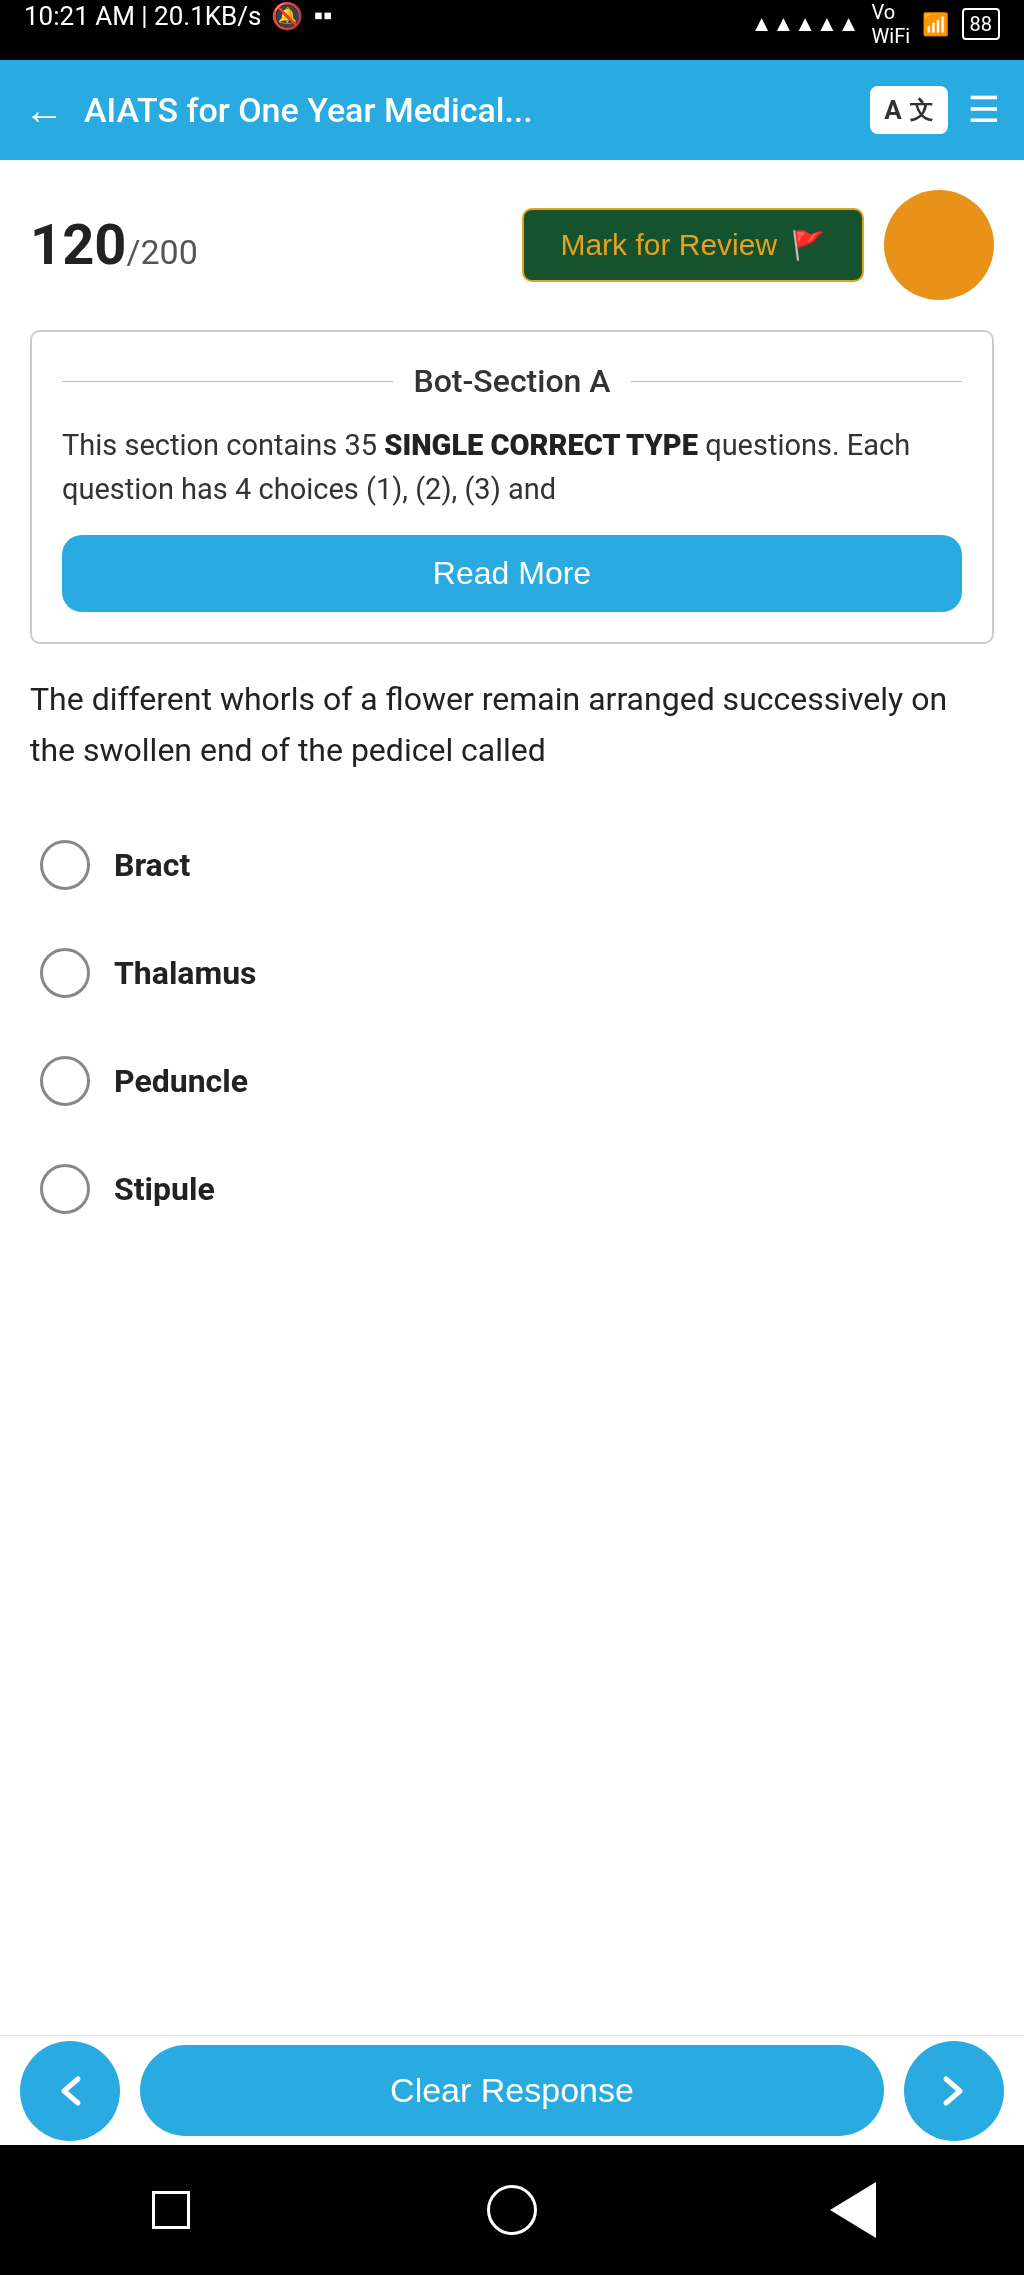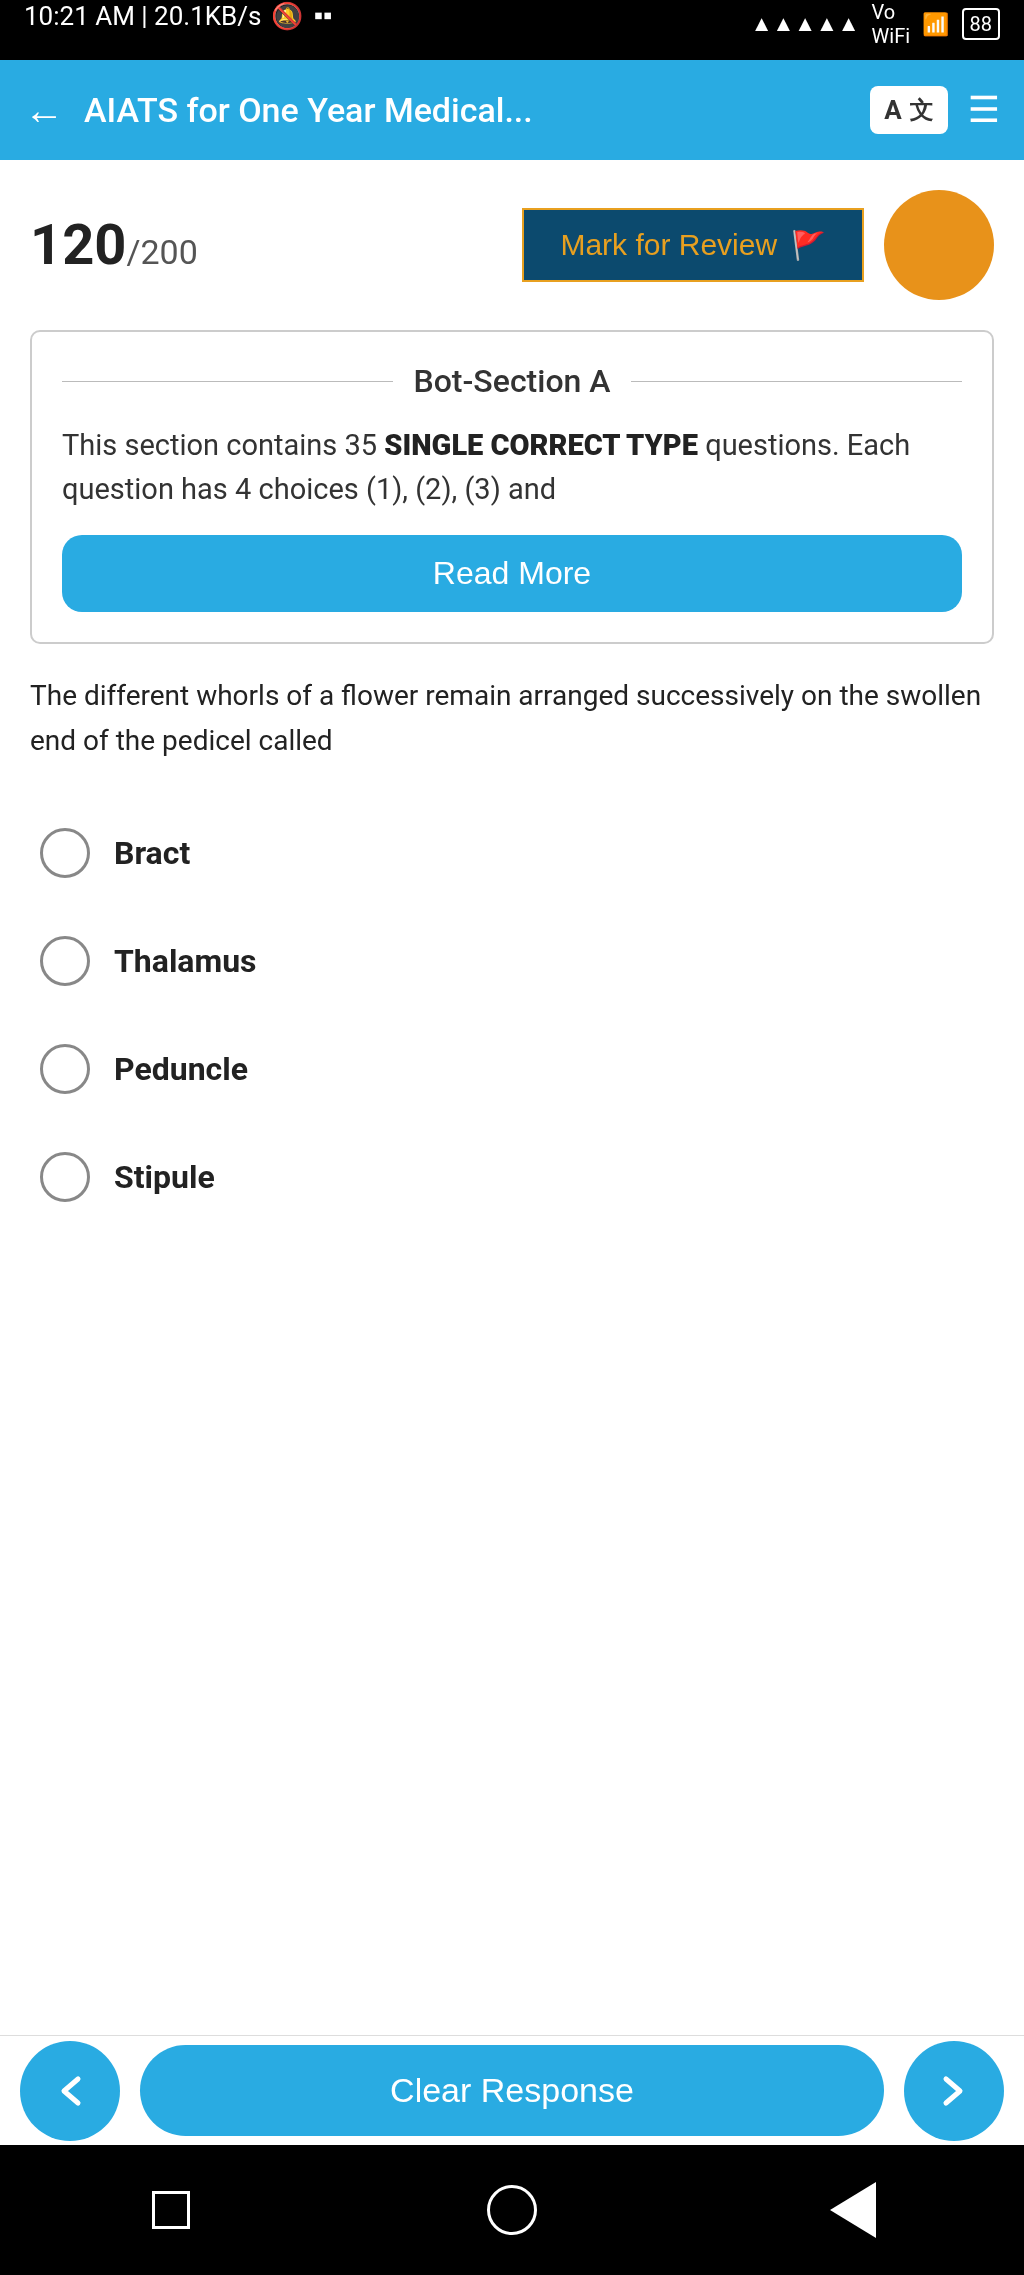--- a/index.html
+++ b/index.html
@@ -98,26 +98,26 @@
       color: #555;
       font-weight: normal;
     }
     .counter-right {
       display: flex;
       align-items: center;
       gap: 20px;
     }
     .mark-review-btn {
       border: 2px solid #E8A020;
-      border-radius: 0;
+      border-radius: 10px;
       padding: 18px 36px;
       color: #E8A020;
       font-size: 30px;
       font-weight: 500;
-      background: #0c4a6e;
+      background: #14532d;
       display: flex;
       align-items: center;
       gap: 14px;
       cursor: pointer;
     }
     .flag-icon {
       color: #E8A020;
       font-size: 28px;
     }
     .orange-circle {
@@ -172,21 +172,21 @@
       padding: 20px 0;
       font-size: 32px;
       font-weight: 500;
       width: 100%;
       cursor: pointer;
       text-align: center;
     }
 
     
     .question-text {
-      font-size: 28px;
+      font-size: 32px;
       color: #222;
       line-height: 1.6;
       margin-bottom: 40px;
     }
 
     
     .option-row {
       display: flex;
       align-items: center;
       gap: 24px;

